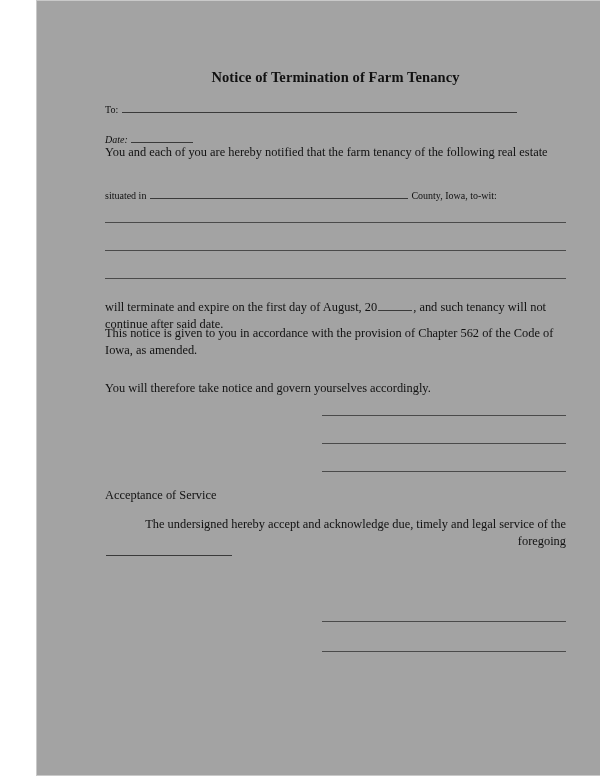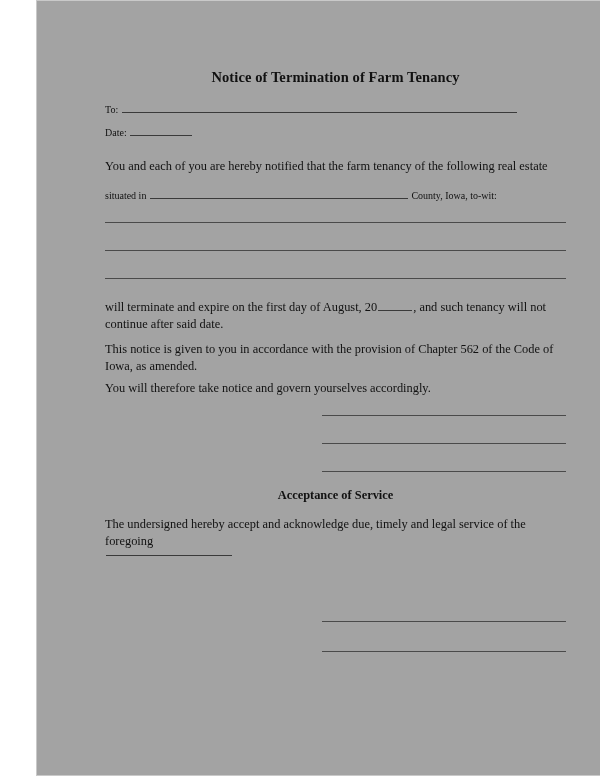--- a/index.html
+++ b/index.html
@@ -95,23 +95,22 @@
     left: 285px;
     width: 244px;
     height: 0;
     border-bottom: 1px solid #4a4a4a;
   }
 
   .section-head {
     position: absolute;
     left: 0;
     width: 461px;
-    text-align: center;
     font-size: 12.4px;
-    font-weight: bold;
+    font-weight: normal;
   }
 
   .dated-row {
     position: absolute;
     left: 154px;
     width: 380px;
     font-size: 12.4px;
     white-space: nowrap;
   }
 
@@ -124,44 +123,44 @@
 
   <div class="doc">
 
     <div class="title">Notice of Termination of Farm Tenancy</div>
 
     <div class="row" style="top:100px;">
       <span>To:</span>
       <span class="blank blank-to"></span>
     </div>
 
-    <div class="row" style="top:123px;">
+    <div class="row" style="top:130px;font-style:italic;">
       <span>Date:</span>
       <span class="blank blank-date"></span>
     </div>
 
-    <div class="para" style="top:157px;">You and each of you are hereby notified that the farm tenancy of the following real estate</div>
+    <div class="para" style="top:143px;">You and each of you are hereby notified that the farm tenancy of the following real estate</div>
 
     <div class="row" style="top:186px;">
       <span>situated  in</span>
       <span class="blank blank-county"></span>
       <span>County, Iowa, to-wit:</span>
     </div>
 
     <div class="para" style="top:298px;">
       <span>will terminate and expire on the first day of August, 20</span><span class="blank blank-year"></span><span>, and such tenancy will not continue after said date.</span>
     </div>
 
-    <div class="para" style="top:340px;">This notice is given to you in accordance with the provision of Chapter 562 of the Code of Iowa, as amended.</div>
+    <div class="para" style="top:324px;">This notice is given to you in accordance with the provision of Chapter 562 of the Code of Iowa, as amended.</div>
 
     <div class="para" style="top:379px;">You will therefore take notice and govern yourselves accordingly.</div>
 
     <div class="section-head" style="top:487px;">Acceptance of Service</div>
 
-    <div class="para" style="top:515px;">The undersigned hereby accept and acknowledge due, timely and legal service of the foregoing</div>
+    <div class="para" style="top:515px;text-align:right;">The undersigned hereby accept and acknowledge due, timely and legal service of the foregoing</div>
 
     <div class="row" style="top:543px;">
       <span class="blank blank-at"></span>
     </div>
 
   </div>
 
   <div class="rule" style="top:221px;"></div>
   <div class="rule" style="top:249px;"></div>
   <div class="rule" style="top:277px;"></div>

